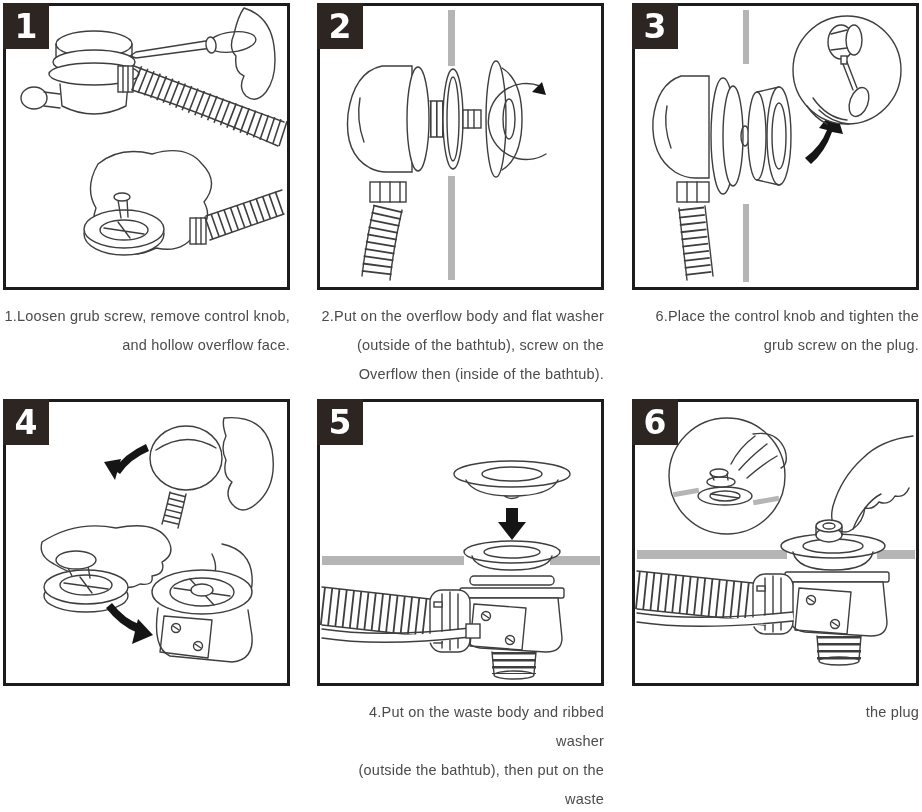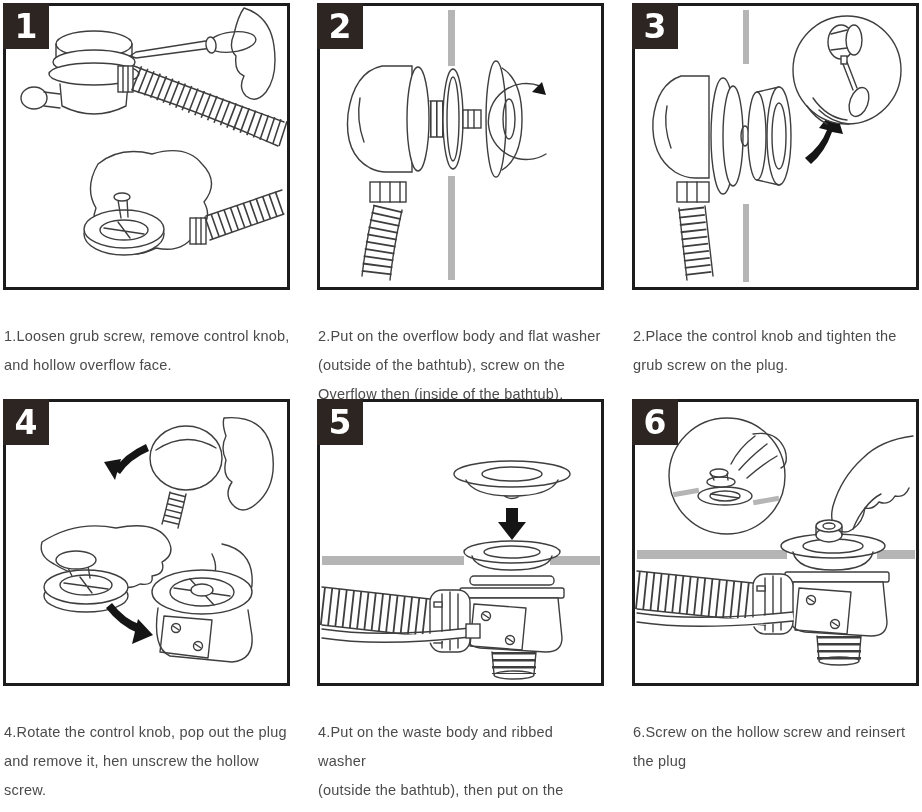--- a/index.html
+++ b/index.html
@@ -14,23 +14,24 @@
     border:3px solid var(--panel-border,#1c1c1c);box-sizing:content-box;
   }
   .badge{
     position:absolute;top:-3px;left:-3px;width:46px;height:46px;
     background:var(--badge-bg,#2d2521);color:var(--badge-text,#fff);
     display:flex;align-items:center;justify-content:center;z-index:5;
   }
   .badge span{font-size:33px;font-weight:700;font-family:"DejaVu Sans","Liberation Sans",sans-serif;}
   .panel svg{position:absolute;inset:0;width:281px;height:281px;}
   .caption{
-    margin-top:32px;margin-left:1px;
+    margin-top:12px;margin-left:1px;
     font-size:14.5px;line-height:29px;letter-spacing:0.2px;
     color:var(--caption,#4b4b4b);
+    text-align:right;
   }
   
   .ln{fill:none;stroke:var(--line-art,#3e3e3e);stroke-width:1.4;stroke-linecap:round;stroke-linejoin:round;}
   .wf{fill:#ffffff;stroke:var(--line-art,#3e3e3e);stroke-width:1.4;}
   .rb{fill:none;stroke:var(--line-art,#3e3e3e);}
   .gb{fill:var(--wall,#b5b5b5);stroke:none;}
   .ab{fill:var(--arrow,#151515);stroke:none;}
   
   .pos-1{left:3px;top:3px;}   .pos-2{left:317px;top:3px;}   .pos-3{left:632px;top:3px;}
   .pos-4{left:3px;top:399px;} .pos-5{left:317px;top:399px;} .pos-6{left:632px;top:399px;}
@@ -174,21 +175,21 @@
           <ellipse class="wf" cx="219" cy="34" rx="8" ry="15"></ellipse>
           <path class="ln" d="M196,28 L212,24 M196,44 L212,42"></path>
           <rect class="wf" x="206" y="50" width="6" height="8"></rect>
           <path class="ln" d="M208,58 L218,84 M212,56 L222,82"></path>
           <ellipse class="wf" cx="224" cy="96" rx="9" ry="15" transform="rotate(20 224 96)"></ellipse>
           <path class="ln" d="M178,92 Q192,112 212,114 M184,104 Q196,116 214,118 M172,100 Q180,112 192,118"></path>
         </g>
       </svg>
     </div>
     <div class="caption">
-        <div>2.Place the control knob and tighten the</div>
+        <div>6.Place the control knob and tighten the</div>
         <div>grub screw on the plug.</div>
       </div>
   </div>
 
   <div class="step pos-4">
     <div class="panel">
       <div class="badge">
           <span>4</span>
         </div>
       <svg viewBox="0 0 281 281">
@@ -224,24 +225,20 @@
           <ellipse class="wf" cx="196" cy="188" rx="11" ry="6"></ellipse>
           <path class="ln" d="M152,206 Q146,246 164,254 L226,260 Q248,258 246,234 L242,208"></path>
           <path class="ln" d="M158,214 L206,218 L202,256 L154,250 Z"></path>
           <circle class="ln" cx="170" cy="226" r="4.5"></circle>
             <path class="ln" d="M167,224 L173,228"></path>
           <circle class="ln" cx="192" cy="244" r="4.5"></circle>
             <path class="ln" d="M189,242 L195,246"></path>
         </g>
       </svg>
     </div>
-    <div class="caption">
-        <div>4.Rotate the control knob, pop out the plug</div>
-        <div>and remove it, hen unscrew the hollow screw.</div>
-      </div>
   </div>
 
   <div class="step pos-5">
     <div class="panel">
       <div class="badge">
           <span>5</span>
         </div>
       <svg viewBox="0 0 281 281">
         <rect class="gb" x="2" y="154" width="142" height="9"></rect>
         <rect class="gb" x="230" y="154" width="50" height="9"></rect>
@@ -349,18 +346,17 @@
           <ellipse class="ln" cx="90" cy="94" rx="15" ry="5"></ellipse>
           <path class="ln" d="M76,92 L104,96"></path>
           <ellipse class="wf" cx="86" cy="80" rx="14" ry="5"></ellipse>
           <ellipse class="wf" cx="84" cy="71" rx="9" ry="4"></ellipse>
           <path class="ln" d="M76,72 L79,78 M92,72 L93,78"></path>
           <path class="ln" d="M120,34 Q104,46 96,62 M132,42 Q116,54 104,68 M142,54 Q128,62 112,76 M118,32 Q142,28 150,48 Q154,62 146,66"></path>
         </g>
       </svg>
     </div>
     <div class="caption">
-        <div>6.Screw on the hollow screw and reinsert</div>
         <div>the plug</div>
       </div>
   </div>
 
 </div>
 
 </body></html>

